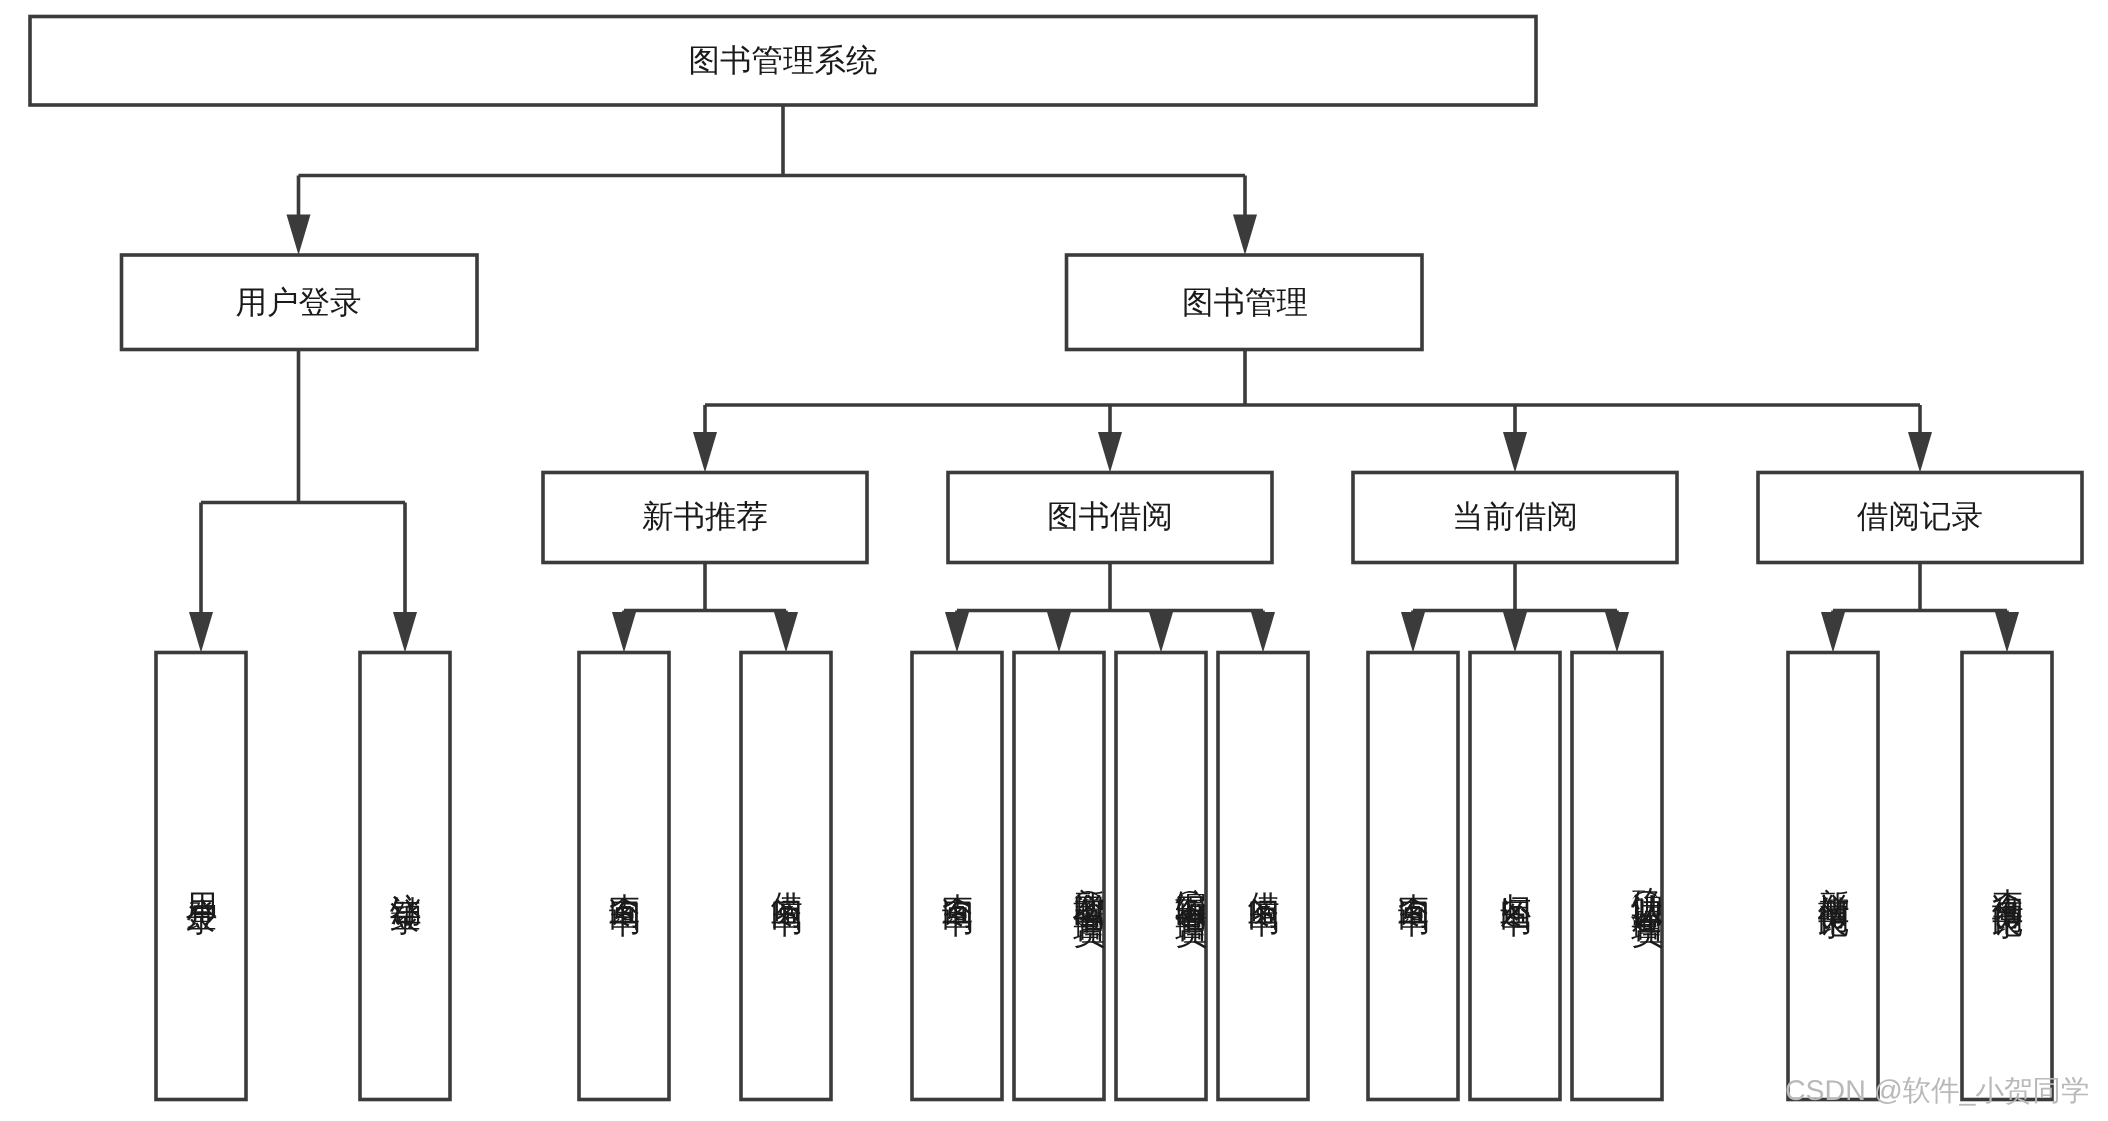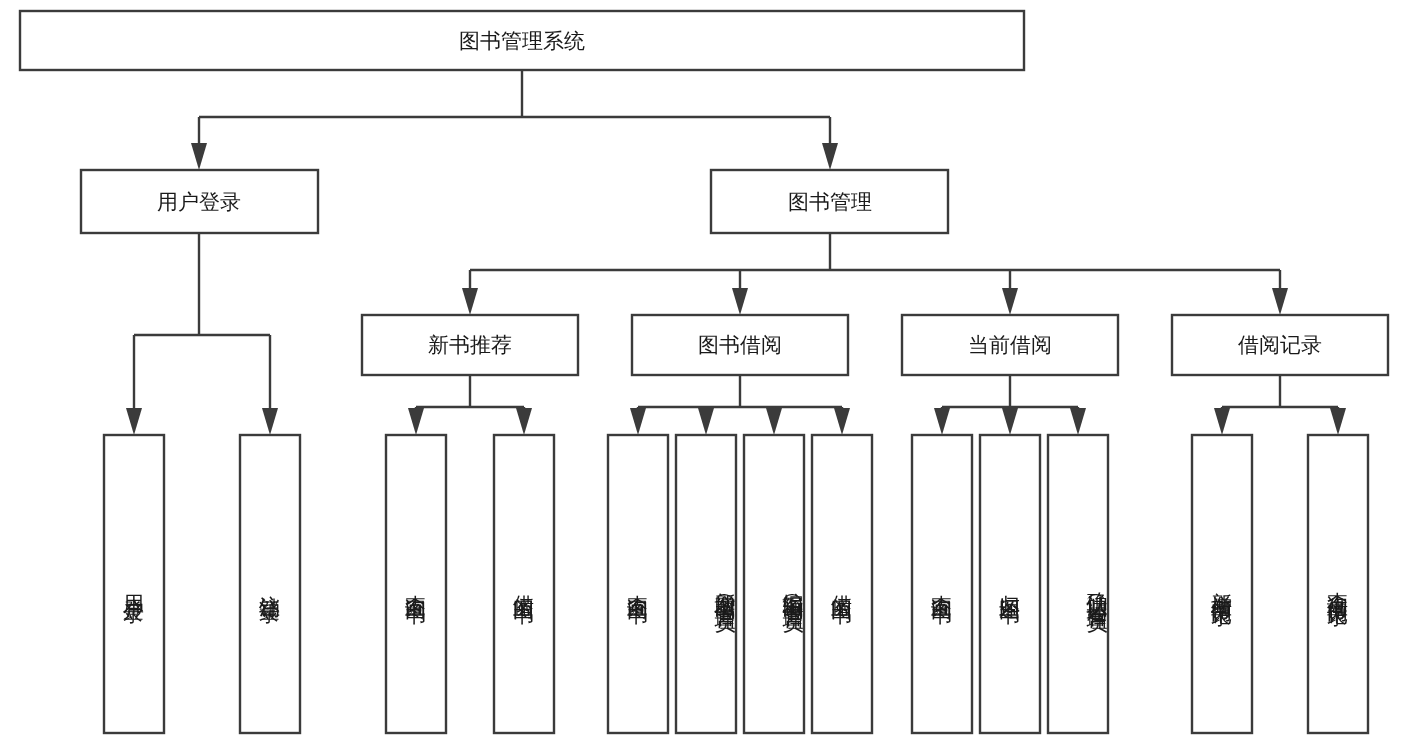--- a/index.html
+++ b/index.html
@@ -198,14 +198,15 @@
   <div class="node-label-v" style="left:744px; top:435px; width:60px; height:298px; align-items:flex-start; padding-top:8px; box-sizing:border-box;">编辑图书（管理员）</div>
   <div class="node-label-v" style="left:812px; top:435px; width:60px; height:298px;">借阅图书</div>
 
   <div class="node-label-v" style="left:912px; top:435px; width:60px; height:298px;">查询图书</div>
   <div class="node-label-v" style="left:980px; top:435px; width:60px; height:298px;">归还图书</div>
   <div class="node-label-v" style="left:1048px; top:435px; width:60px; height:298px; align-items:flex-start; padding-top:8px; box-sizing:border-box;">确认归还（管理员）</div>
 
   <div class="node-label-v" style="left:1192px; top:435px; width:60px; height:298px;">新增借阅记录</div>
   <div class="node-label-v" style="left:1308px; top:435px; width:60px; height:298px;">查询借阅记录</div>
 
+  <div class="watermark" style="left:1190px; top:714px;">CSDN @软件_小贺同学</div>
 
 </div>
 
 </body></html>

